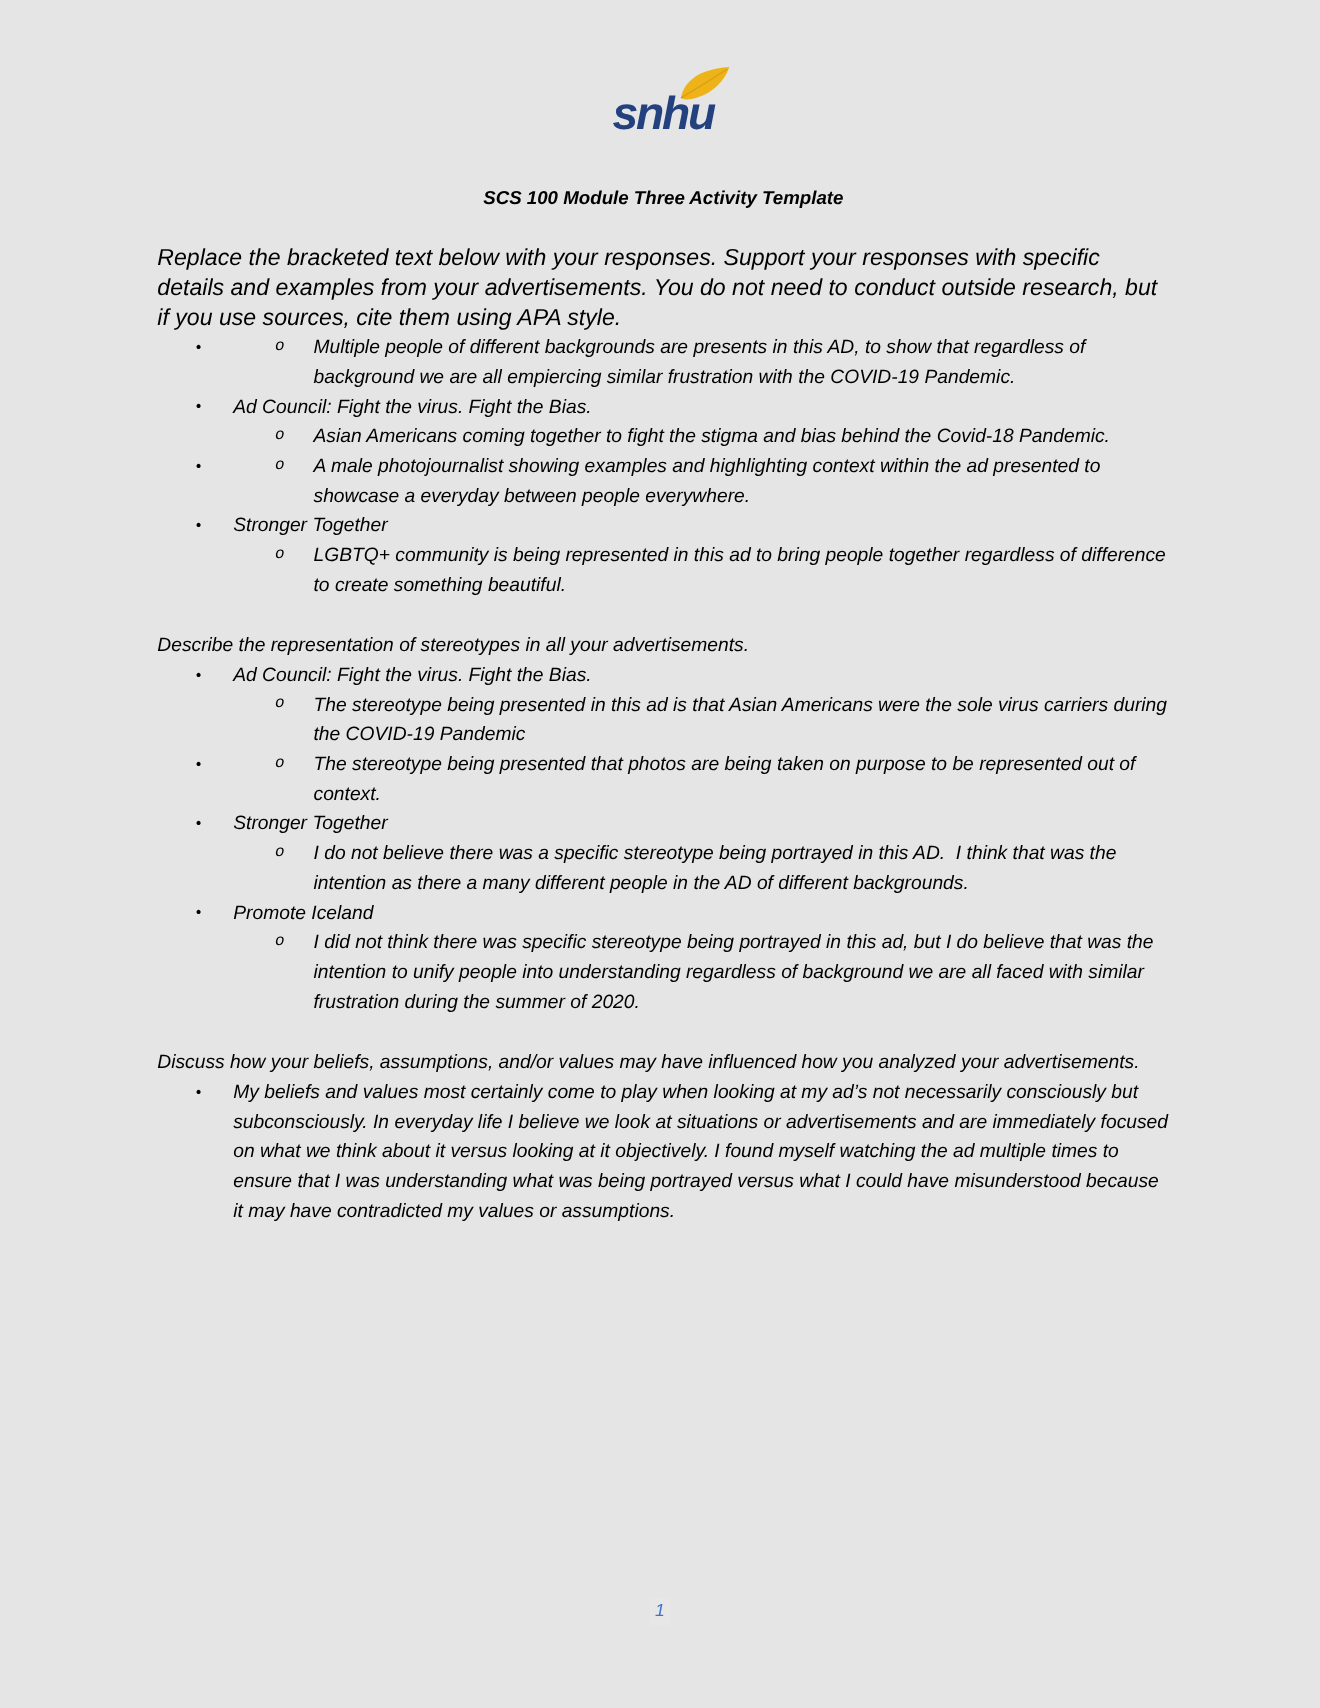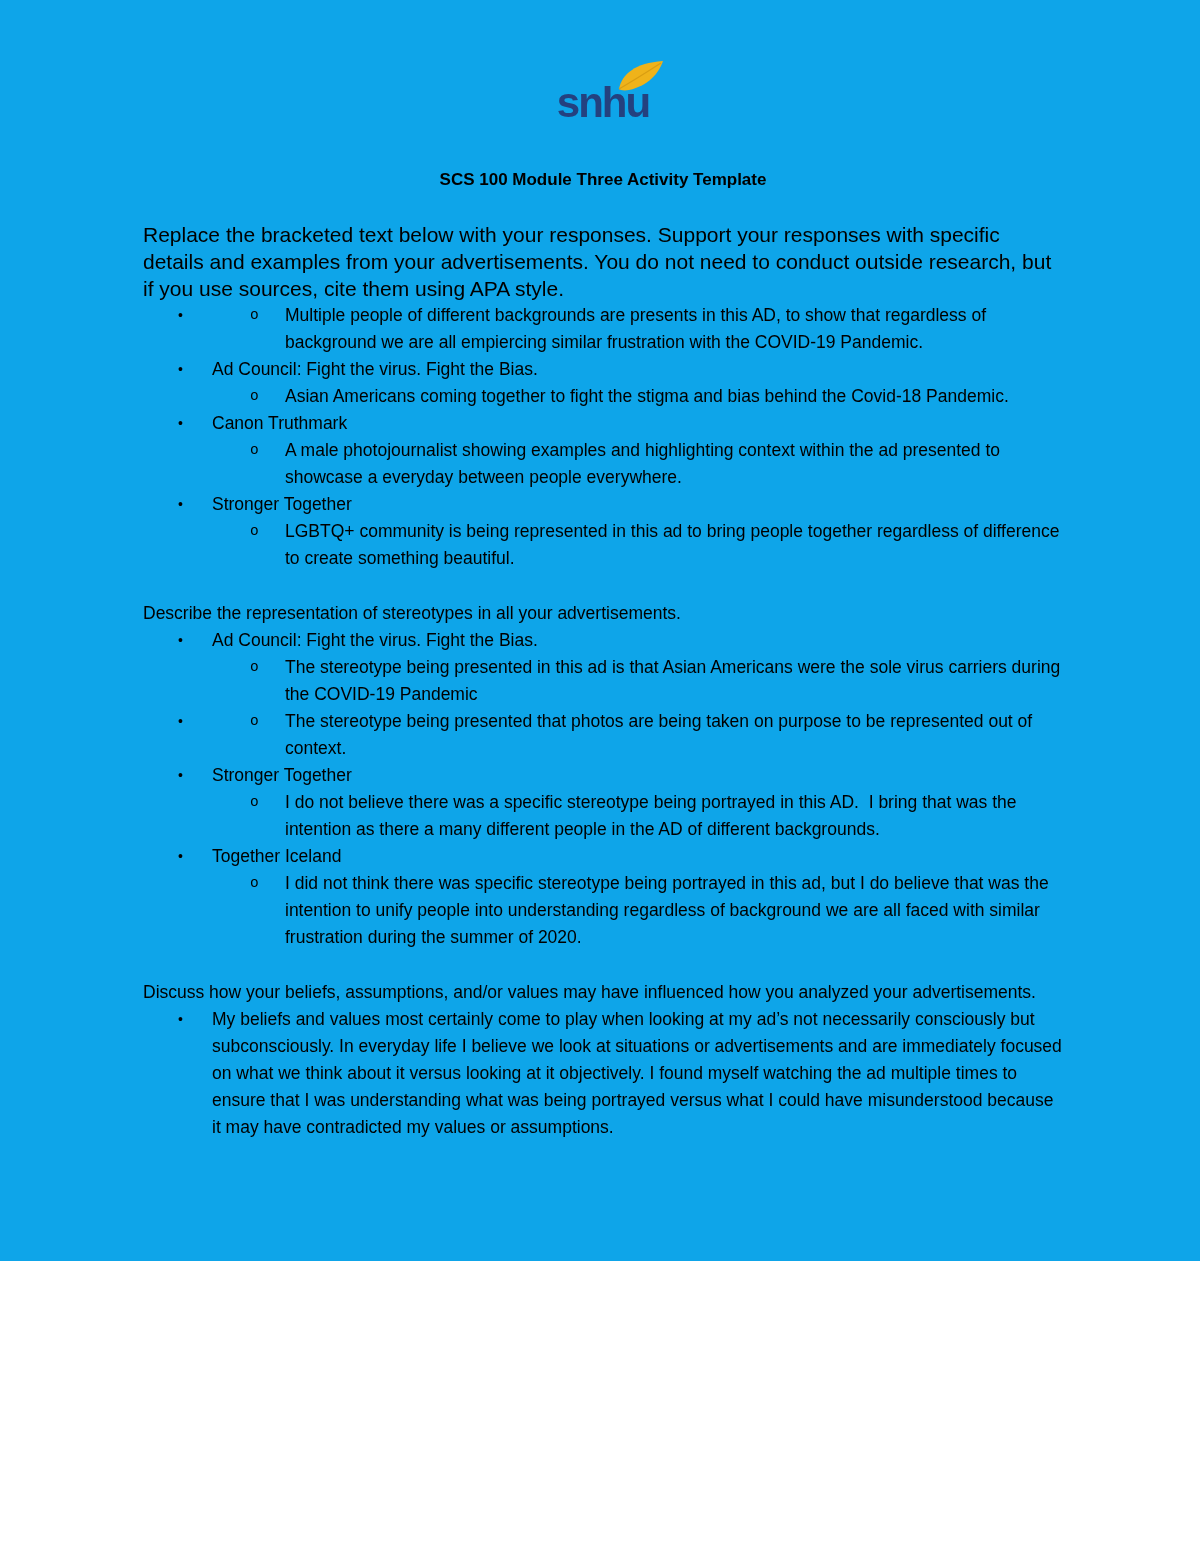--- a/index.html
+++ b/index.html
@@ -5,23 +5,24 @@
   html,body{margin:0;padding:0;}
   body{
     background:#ffffff;
     font-family:"Liberation Sans", sans-serif;
     color:#000000;
     -webkit-font-smoothing:antialiased;
   }
   .page{
     position:relative;
     width:1200px;
-    height:1261px;
-    background:#0ea5e9;
+    height:1553px;
+    background:#e5e5e5;
     overflow:hidden;
+    font-style:italic;
   }
   .content{
     position:absolute;
     left:143px;
     top:0;
     width:920px;
   }
   
   .logo{
     position:relative;
@@ -148,21 +149,20 @@
           <div class="li2">
             <span class="m2">o</span>
             <div class="li2-text">Asian Americans coming together to fight the stigma and bias behind the Covid-18 Pandemic.</div>
           </div>
         </div>
       </div>
 
       <div class="li1">
         <span class="m1">•</span>
         <div class="li1-body">
-          <div class="li1-text">Canon Truthmark</div>
           <div class="li2">
             <span class="m2">o</span>
             <div class="li2-text">A male photojournalist showing examples and highlighting context within the ad presented to showcase a everyday between people everywhere.</div>
           </div>
         </div>
       </div>
 
       <div class="li1">
         <span class="m1">•</span>
         <div class="li1-body">
@@ -199,29 +199,29 @@
           </div>
         </div>
       </div>
 
       <div class="li1">
         <span class="m1">•</span>
         <div class="li1-body">
           <div class="li1-text">Stronger Together</div>
           <div class="li2">
             <span class="m2">o</span>
-            <div class="li2-text">I do not believe there was a specific stereotype being portrayed in this AD.  I bring that was the intention as there a many different people in the AD of different backgrounds.</div>
-          </div>
-        </div>
-      </div>
-
-      <div class="li1">
-        <span class="m1">•</span>
-        <div class="li1-body">
-          <div class="li1-text">Together Iceland</div>
+            <div class="li2-text">I do not believe there was a specific stereotype being portrayed in this AD.  I think that was the intention as there a many different people in the AD of different backgrounds.</div>
+          </div>
+        </div>
+      </div>
+
+      <div class="li1">
+        <span class="m1">•</span>
+        <div class="li1-body">
+          <div class="li1-text">Promote Iceland</div>
           <div class="li2">
             <span class="m2">o</span>
             <div class="li2-text">I did not think there was specific stereotype being portrayed in this ad, but I do believe that was the intention to unify people into understanding regardless of background we are all faced with similar frustration during the summer of 2020.</div>
           </div>
         </div>
       </div>
 
     </div>
 
     <p class="prompt">Discuss how your beliefs, assumptions, and/or values may have influenced how you analyzed your advertisements.</p>

